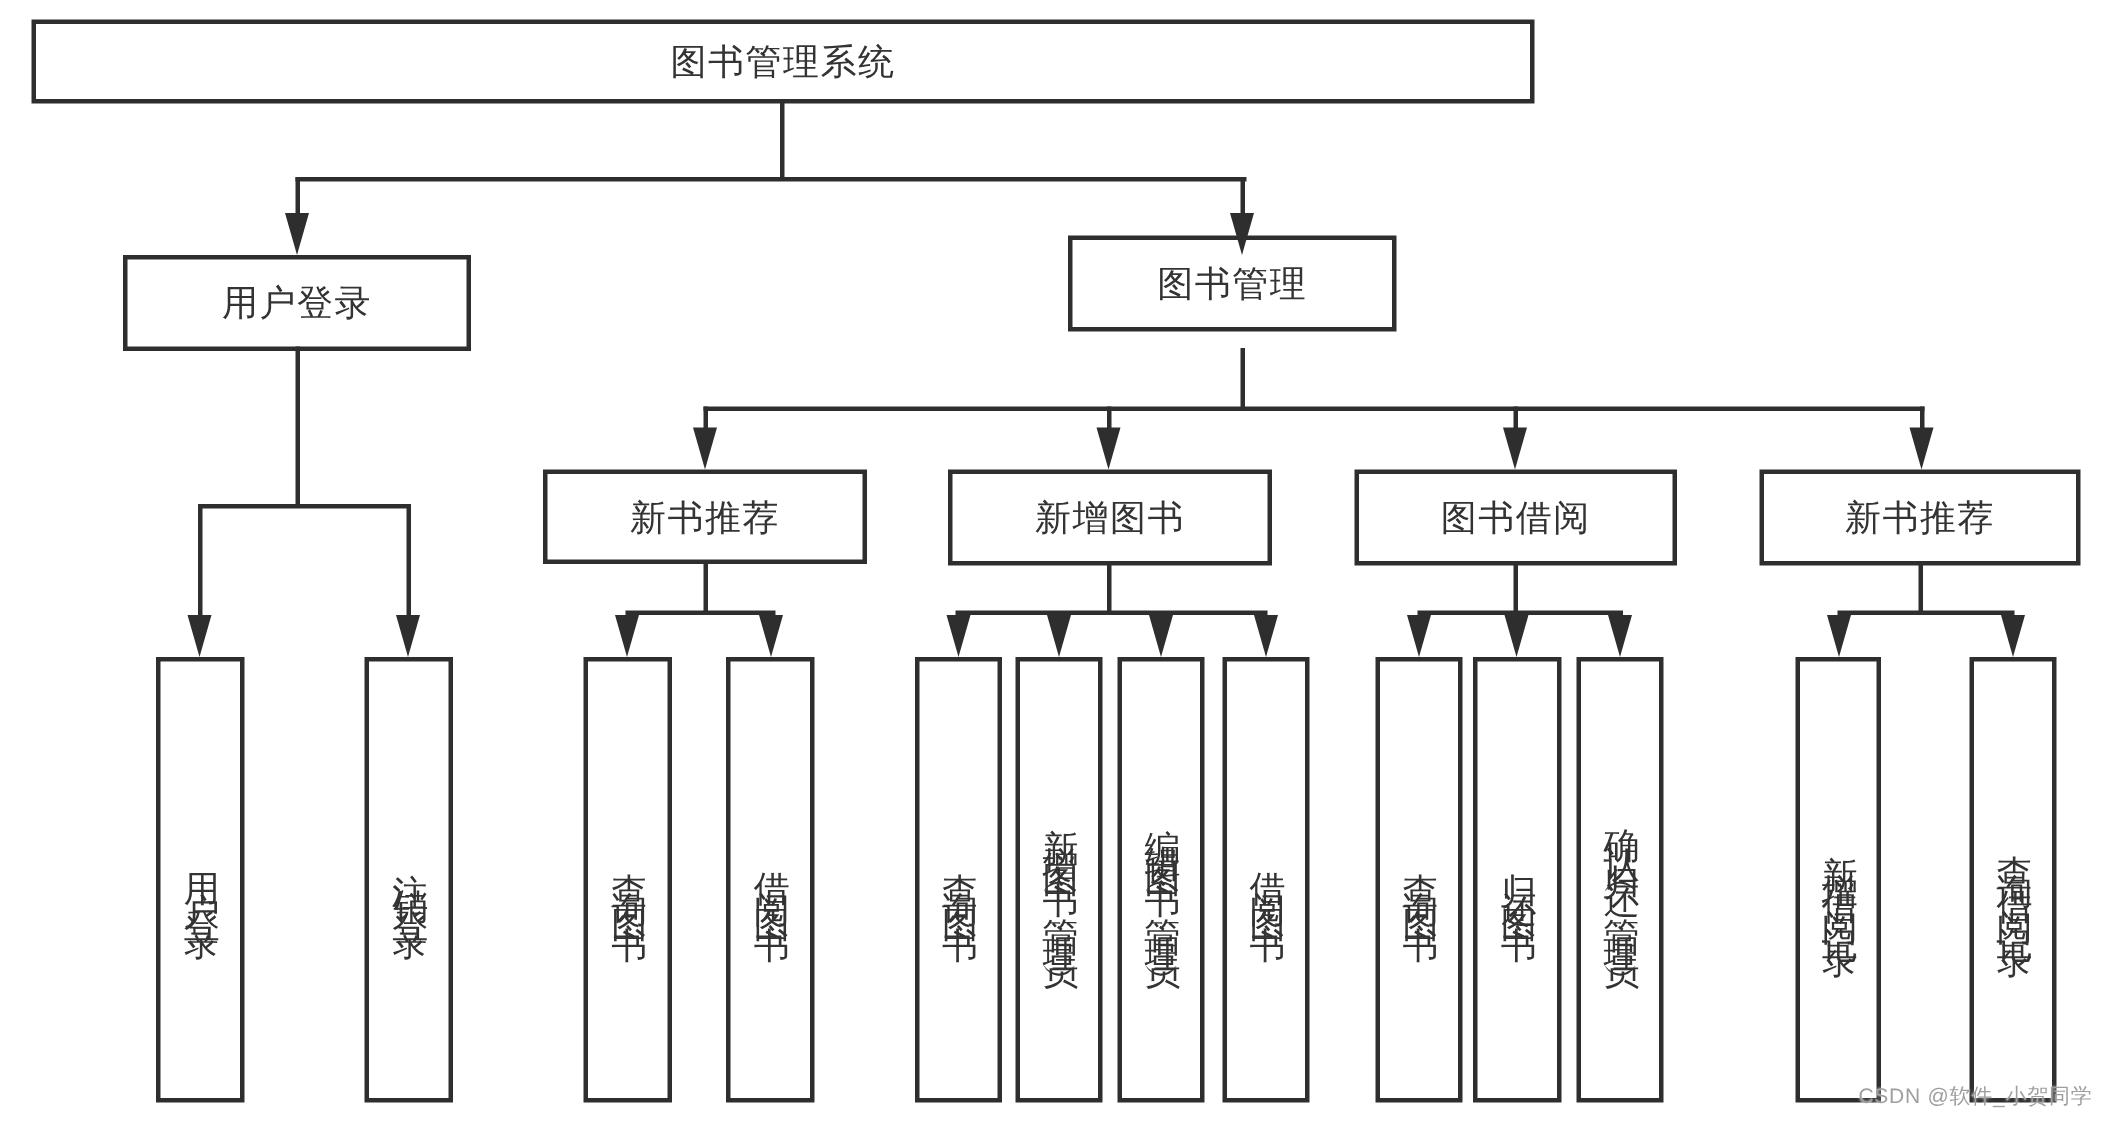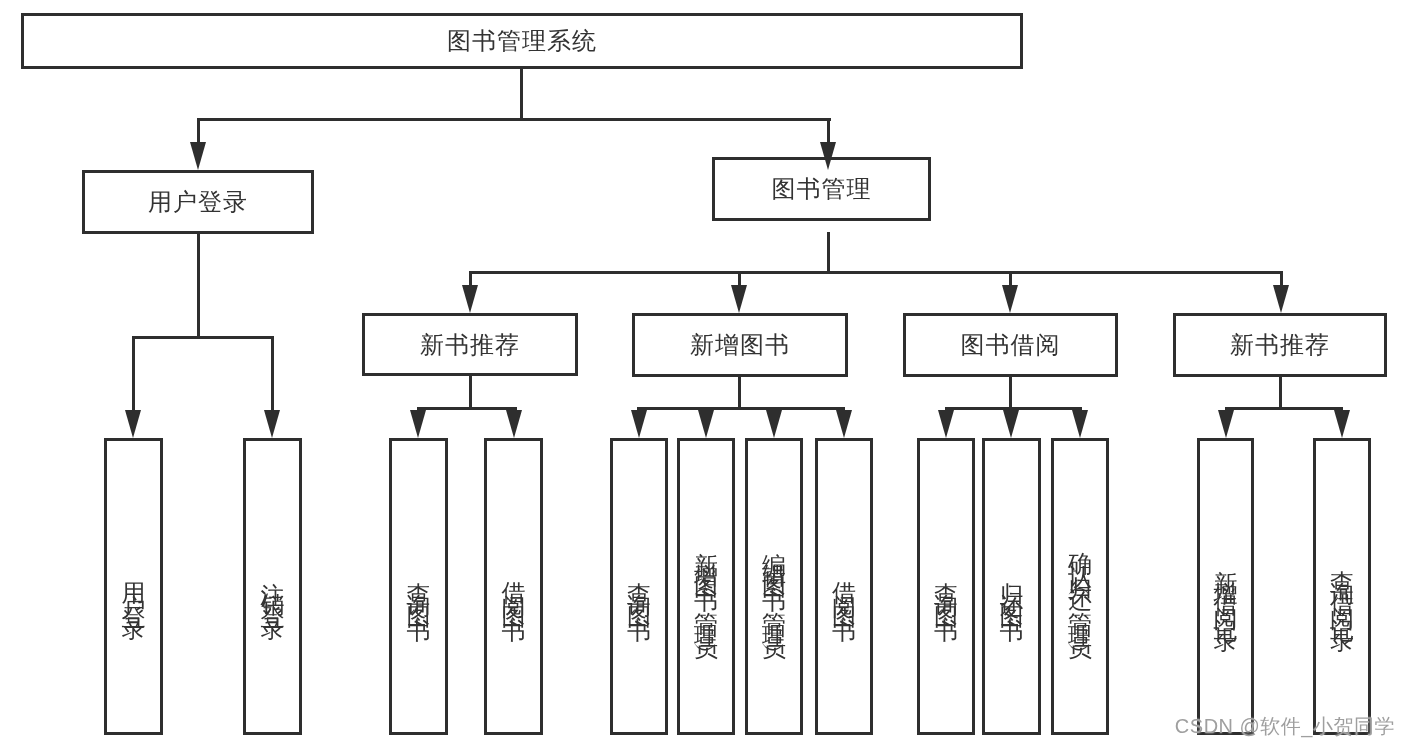--- a/index.html
+++ b/index.html
@@ -28,21 +28,21 @@
   .vline,.hline{position:absolute;background:var(--line);}
   .vline{width:3px;}
   .hline{height:3px;}
   .arrow{
     position:absolute;width:0;height:0;
     border-left:8px solid transparent;border-right:8px solid transparent;
     border-top:28px solid var(--line);
   }
   .watermark{
     position:absolute;right:10px;bottom:7px;
-    font-size:20px;color:var(--wm);letter-spacing:0.5px;
+    font-size:14px;color:var(--wm);letter-spacing:0.5px;
     text-shadow:0 0 2px rgba(255,255,255,.9);
     z-index:5;
   }
 </style>
 </head>
 <body>
 
 <div class="node" style="left:21px;top:13px;width:1002px;height:56px;">图书管理系统</div>
 
 <div class="node" style="left:82px;top:170px;width:232px;height:64px;">用户登录</div>

